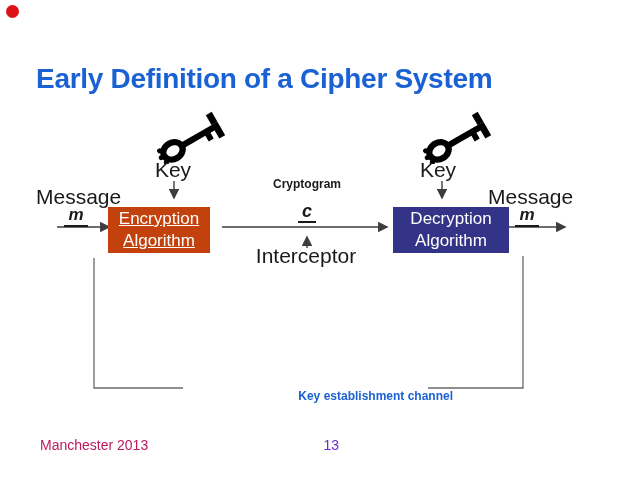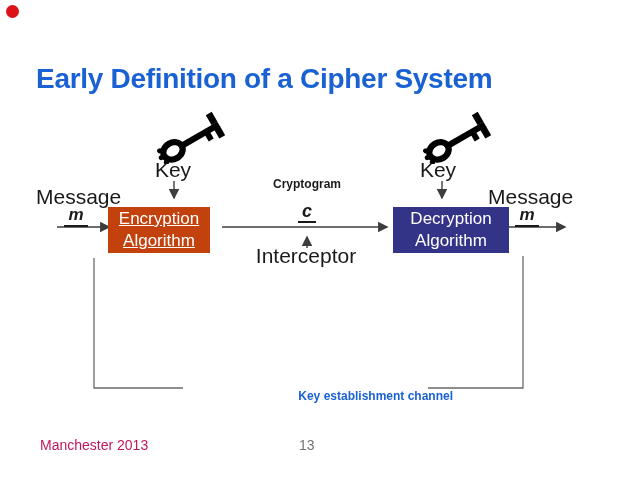--- a/index.html
+++ b/index.html
@@ -111,23 +111,23 @@
   .footer-left {
     position: absolute;
     left: 40px; top: 437px;
     font-size: 14px;
     color: #be185d;
   }
   .page-number {
     position: absolute;
     left: 299px; top: 437px;
     width: 40px;
-    text-align: left;
+    text-align: right;
     font-size: 14px;
-    color: #737373;
+    color: #6d28d9;
   }
 </style>
 </head>
 <body>
 
 <div class="slide">
 
   <div class="record-dot"></div>
 
   <h1 class="title">Early Definition of a Cipher System</h1>

